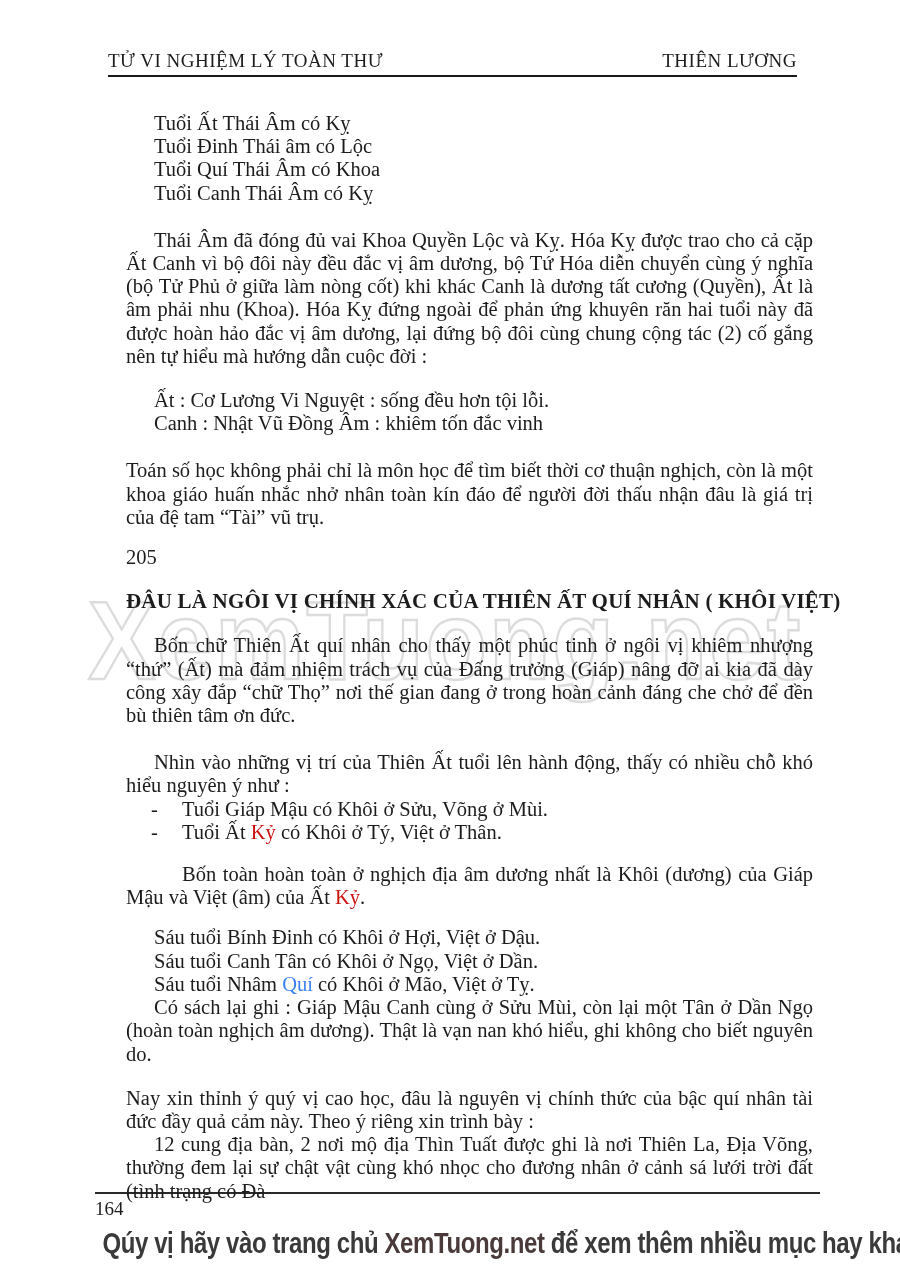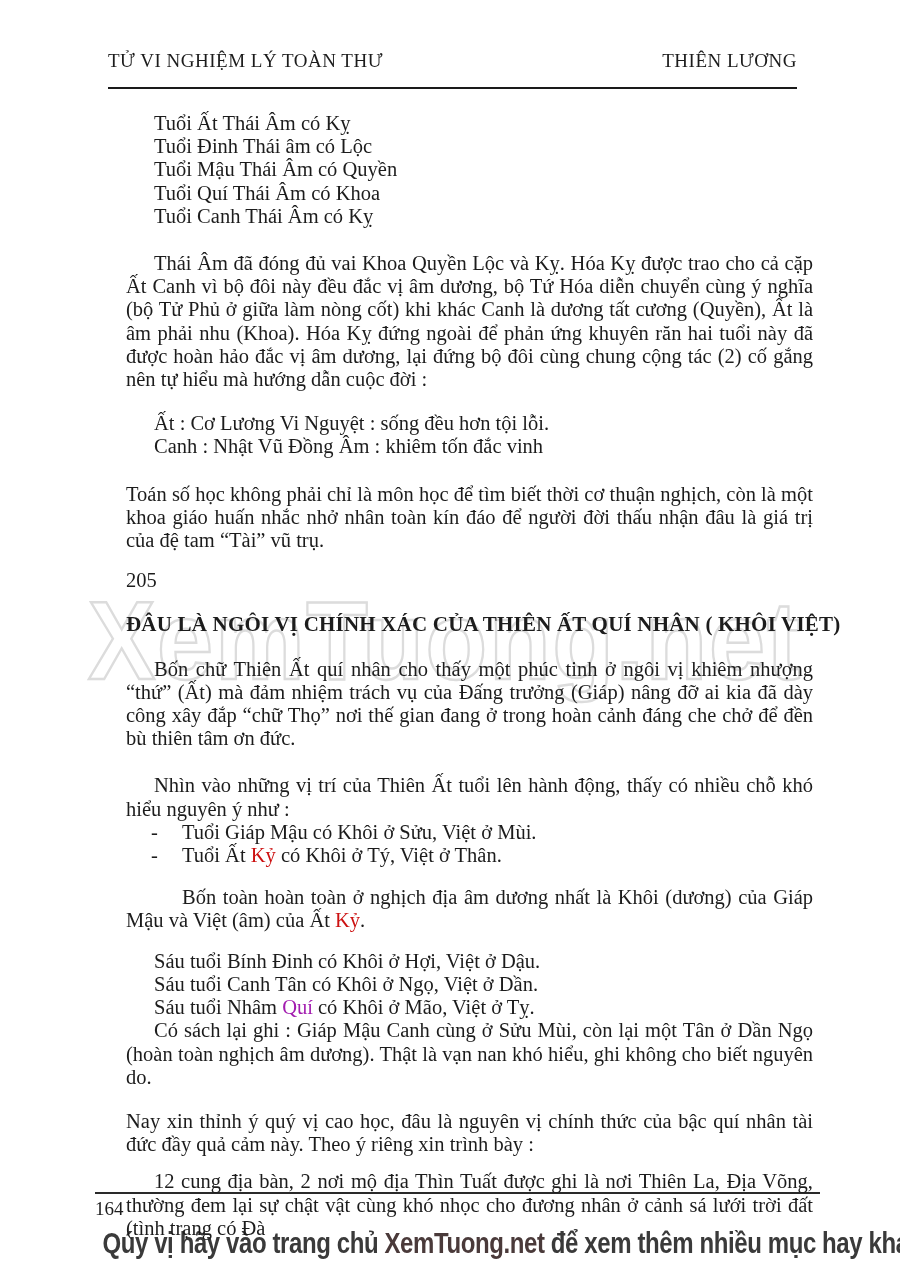--- a/index.html
+++ b/index.html
@@ -10,21 +10,21 @@
     color:#1c1c1c;
     position:relative;
     overflow:hidden;
   }
 
   
   .page-header {
     position:absolute; top:50px; left:108px; width:689px;
     display:flex; justify-content:space-between; align-items:flex-end;
     border-bottom:2px solid #1a1a1a;
-    padding-bottom:15px;
+    padding-bottom:3px;
     font-size:19px; letter-spacing:0.5px;gap:19px;
   }
 
   
   .watermark {
     position:absolute; top:576px; left:88px; z-index:0;
     font-family:"Liberation Sans", sans-serif;
     font-weight:bold; font-size:112px; letter-spacing:2px;
     white-space:nowrap;
     color:transparent;
@@ -81,21 +81,20 @@
   <span>THIÊN LƯƠNG</span>
 </header>
 
 <div class="watermark">XemTuong.net</div>
 
 <main class="content">
 
   <div class="indent-block mb-lg">
     <div>Tuổi Ất Thái Âm có Kỵ</div>
     <div>Tuổi Đinh Thái âm có Lộc</div>
-    <div>Tuổi Mậu Thái Âm có Quyền</div>
     <div>Tuổi Quí Thái Âm có Khoa</div>
     <div>Tuổi Canh Thái Âm có Kỵ</div>
   </div>
 
   <p class="para mb-md">Thái Âm đã đóng đủ vai Khoa Quyền Lộc và Kỵ.  Hóa Kỵ được trao cho cả cặp Ất Canh vì bộ đôi này đều đắc vị âm dương, bộ Tứ Hóa diễn chuyển cùng ý nghĩa (bộ Tử Phủ ở giữa làm nòng cốt) khi khác Canh là dương tất cương (Quyền), Ất là âm phải nhu (Khoa). Hóa Kỵ đứng ngoài để phản ứng khuyên răn hai tuổi này đã được hoàn hảo đắc vị âm dương, lại đứng bộ đôi cùng chung cộng tác (2) cố gắng nên tự hiểu mà hướng dẫn cuộc đời :</p>
 
   <div class="indent-block mb-lg">
     <div>Ất : Cơ Lương Vi Nguyệt : sống đều hơn tội lỗi.</div>
     <div>Canh : Nhật Vũ Đồng Âm : khiêm tốn đắc vinh</div>
   </div>
@@ -106,41 +105,41 @@
 
   <h1 class="section-heading mb-md" style="margin-top:8px;margin-bottom:21px;">ĐÂU LÀ NGÔI VỊ CHÍNH XÁC CỦA THIÊN ẤT QUÍ NHÂN ( KHÔI VIỆT)</h1>
 
   <p class="para mb-lg">Bốn chữ Thiên Ất quí nhân cho thấy một phúc tinh ở ngôi vị khiêm nhượng “thứ” (Ất) mà đảm nhiệm trách vụ của Đấng trưởng (Giáp) nâng đỡ ai kia đã dày công xây đắp “chữ Thọ” nơi thế gian đang ở trong hoàn cảnh đáng che chở để đền bù thiên tâm ơn đức.</p>
 
   <p class="para" style="margin-bottom:0;">Nhìn vào những vị trí của Thiên Ất tuổi lên hành động, thấy có nhiều chỗ khó hiểu nguyên ý như :</p>
 
   <div>
     <div class="dash-item">
       <span class="dash">-</span>
-      <span><span>Tuổi Giáp Mậu có Khôi ở Sửu, Việt ở Mùi.</span></span>
+      <span><span>Tuổi Giáp Mậu có Khôi ở Sửu, Võng ở Mùi.</span></span>
     </div>
     <div class="dash-item">
       <span class="dash">-</span>
       <span><span>Tuổi Ất </span><span style="color: rgb(204, 17, 17);">Kỷ</span><span> có Khôi ở Tý, Việt ở Thân.</span></span>
     </div>
   </div>
 
   <p class="para deep mb-sm" style="margin-top:19px;"><span>Bốn toàn hoàn toàn ở nghịch địa âm dương nhất là Khôi (dương) của Giáp Mậu và Việt (âm) của Ất </span><span style="color: rgb(204, 17, 17);">Kỷ</span><span>.</span></p>
 
   <div class="indent-block">
     <div><span>Sáu tuổi Bính Đinh có Khôi ở Hợi, Việt ở Dậu.</span></div>
     <div><span>Sáu tuổi Canh Tân có Khôi ở Ngọ, Việt ở Dần.</span></div>
-    <div><span>Sáu tuổi Nhâm </span><span style="color: #a21caf;">Quí</span><span> có Khôi ở Mão, Việt ở Tỵ.</span></div>
+    <div><span>Sáu tuổi Nhâm </span><span style="color: #3b82f6;">Quí</span><span> có Khôi ở Mão, Việt ở Tỵ.</span></div>
   </div>
 
   <p class="para mb-md" style="margin-top:0;">Có sách lại ghi : Giáp Mậu Canh cùng ở Sửu Mùi, còn lại một Tân ở Dần Ngọ (hoàn toàn nghịch âm dương). Thật là vạn nan khó hiểu, ghi không cho biết nguyên do.</p>
 
   <p class="para flush" style="margin-bottom:0;">Nay xin thỉnh ý quý vị cao học, đâu là nguyên vị chính thức của bậc quí nhân tài đức đầy quả cảm này. Theo ý riêng xin trình bày :</p>
 
-  <p class="para" style="margin-top:14px;margin-bottom:0;">12 cung địa bàn, 2 nơi mộ địa Thìn Tuất được ghi là nơi Thiên La, Địa Võng, thường đem lại sự chật vật cùng khó nhọc cho đương nhân ở cảnh sá lưới trời đất (tình trạng có Đà</p>
+  <p class="para" style="margin-top:0;margin-bottom:0;">12 cung địa bàn, 2 nơi mộ địa Thìn Tuất được ghi là nơi Thiên La, Địa Võng, thường đem lại sự chật vật cùng khó nhọc cho đương nhân ở cảnh sá lưới trời đất (tình trạng có Đà</p>
 
 </main>
 
 <div class="footer-rule"></div>
 <div class="page-number">164</div>
 
 <div class="footer-banner">
   <span class="squeeze"><span>Qúy vị hãy vào trang chủ </span><span style="color: rgb(74, 58, 58);">XemTuong.net</span><span> để xem thêm nhiều mục hay khác</span></span>
 </div>
 

